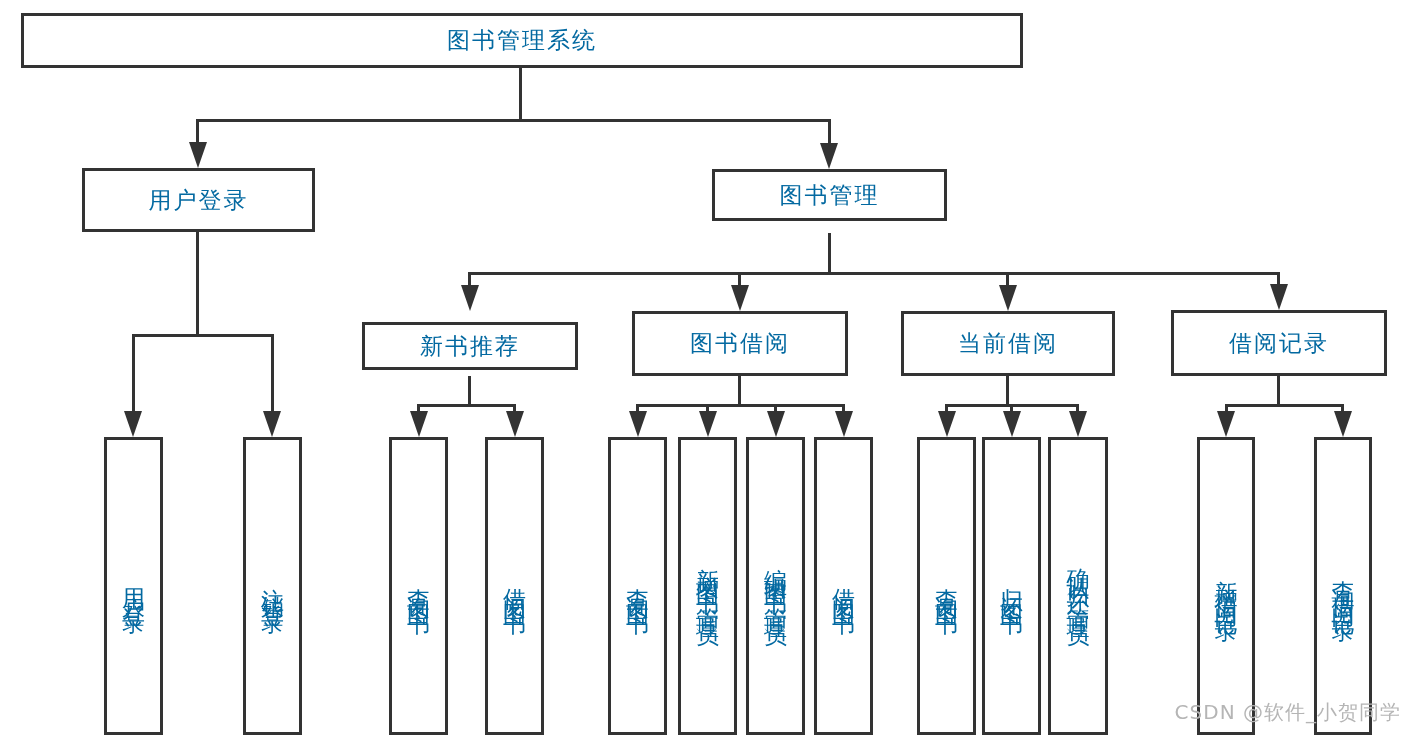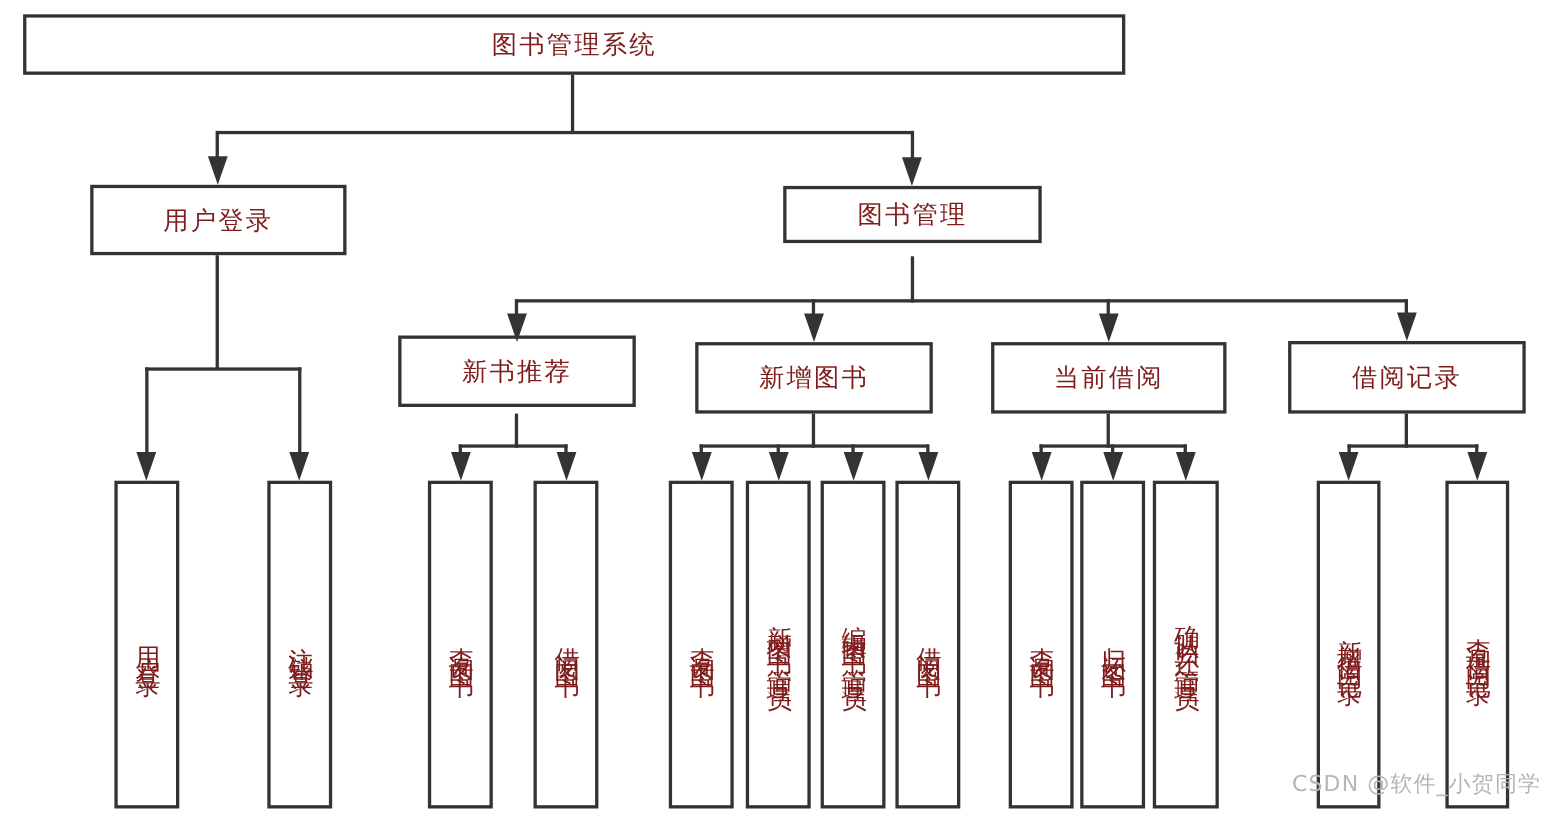--- a/index.html
+++ b/index.html
@@ -5,21 +5,21 @@
   html,body{margin:0;padding:0;}
   body{
     width:1405px;height:747px;position:relative;overflow:hidden;
     background:#ffffff;
     font-family:"DejaVu Sans","Liberation Sans",sans-serif;
   }
   .box{
     position:absolute;box-sizing:border-box;
     border:3px solid #333333;background:#ffffff;
     display:flex;align-items:center;justify-content:center;
-    font-size:23px;color:#7f1d1d;letter-spacing:2px;
+    font-size:23px;color:#0369a1;letter-spacing:2px;
     white-space:nowrap;
   }
   .vbox{
     writing-mode:vertical-lr;
     letter-spacing:8px;
     line-height:1;
     white-space:normal;
   }
   .vline,.hline{position:absolute;background:#333333;}
   .vline{width:3px;}
@@ -37,22 +37,22 @@
   }
 </style>
 </head>
 <body>
 
 <div class="box" style="left:21px;top:13px;width:1002px;height:55px">图书管理系统</div>
 
 <div class="box" style="left:82px;top:168px;width:233px;height:64px">用户登录</div>
 <div class="box" style="left:712px;top:169px;width:235px;height:52px">图书管理</div>
 
-<div class="box" style="left:362px;top:305px;width:216px;height:65px">新书推荐</div>
-<div class="box" style="left:632px;top:311px;width:216px;height:65px">新增图书</div>
+<div class="box" style="left:362px;top:322px;width:216px;height:48px">新书推荐</div>
+<div class="box" style="left:632px;top:311px;width:216px;height:65px">图书借阅</div>
 <div class="box" style="left:901px;top:311px;width:214px;height:65px">当前借阅</div>
 <div class="box" style="left:1171px;top:310px;width:216px;height:66px">借阅记录</div>
 
 <div class="box vbox" style="left:104px;top:437px;width:59px;height:298px">用户登录</div>
 <div class="box vbox" style="left:243px;top:437px;width:59px;height:298px">注销登录</div>
 
 <div class="box vbox" style="left:389px;top:437px;width:59px;height:298px">查询图书</div>
 <div class="box vbox" style="left:485px;top:437px;width:59px;height:298px">借阅图书</div>
 
 <div class="box vbox" style="left:608px;top:437px;width:59px;height:298px">查询图书</div>

